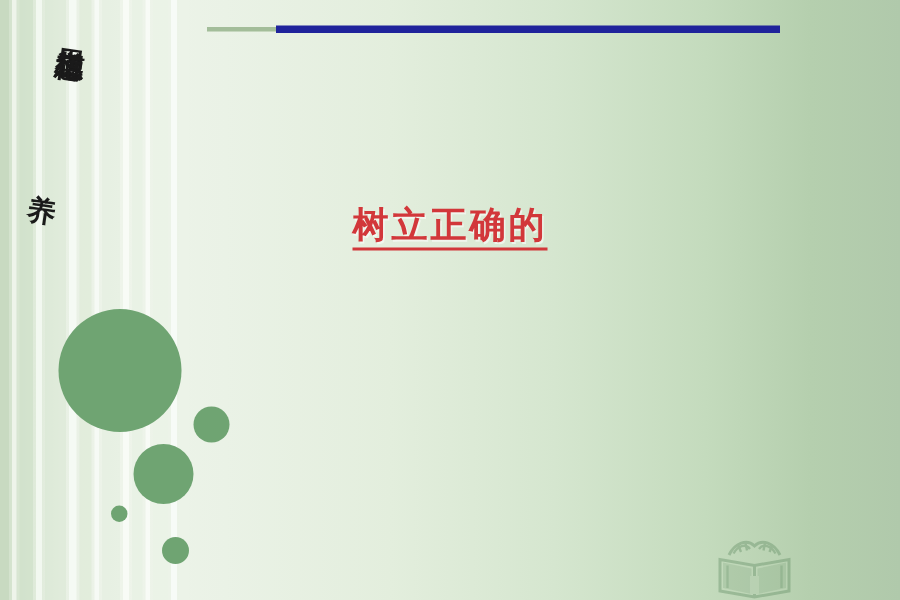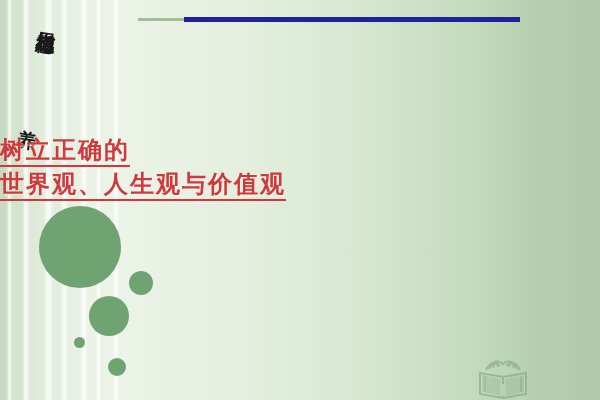--- a/index.html
+++ b/index.html
@@ -108,21 +108,21 @@
     border-radius: 50%;
     background: #6fa472;
   }
 
   
   .title-block {
     position: absolute;
     left: 0;
     top: 133px;
     width: 600px;
-    text-align: left;
+    text-align: center;
   }
   .title-line {
     color: #d2373a;
     font-size: 24px;
     font-weight: 700;
     letter-spacing: 2px;
     line-height: 34px;
     text-shadow: 1px 1px 0 rgba(255,255,255,.55);
   }
   .title-line > span {
@@ -178,23 +178,20 @@
 
   <div class="spine">
     <div class="spine-col spine-col-a">思想道德</div>
     <div class="spine-col spine-col-b">养</div>
   </div>
 
   <div class="title-block">
     <div class="title-line">
       <span>树立正确的</span>
     </div>
-    <div class="title-line">
-      <span>世界观、人生观与价值观</span>
-    </div>
   </div>
 
   <div class="emblem">
     <svg viewBox="0 0 62 44" width="62" height="44" aria-hidden="true">
       <g fill="none" stroke="#5d8a60" stroke-width="1.6">
 
         <path d="M14 14 C18 6, 26 3, 31 8 C36 3, 44 6, 48 14" stroke-width="2"></path>
         <path d="M17 13 C20 8, 25 6, 28 10"></path>
         <path d="M34 10 C37 6, 42 8, 45 13"></path>
         <path d="M22 12 L20 7 M26 11 L25 6 M37 11 L38 6 M41 12 L43 7"></path>

